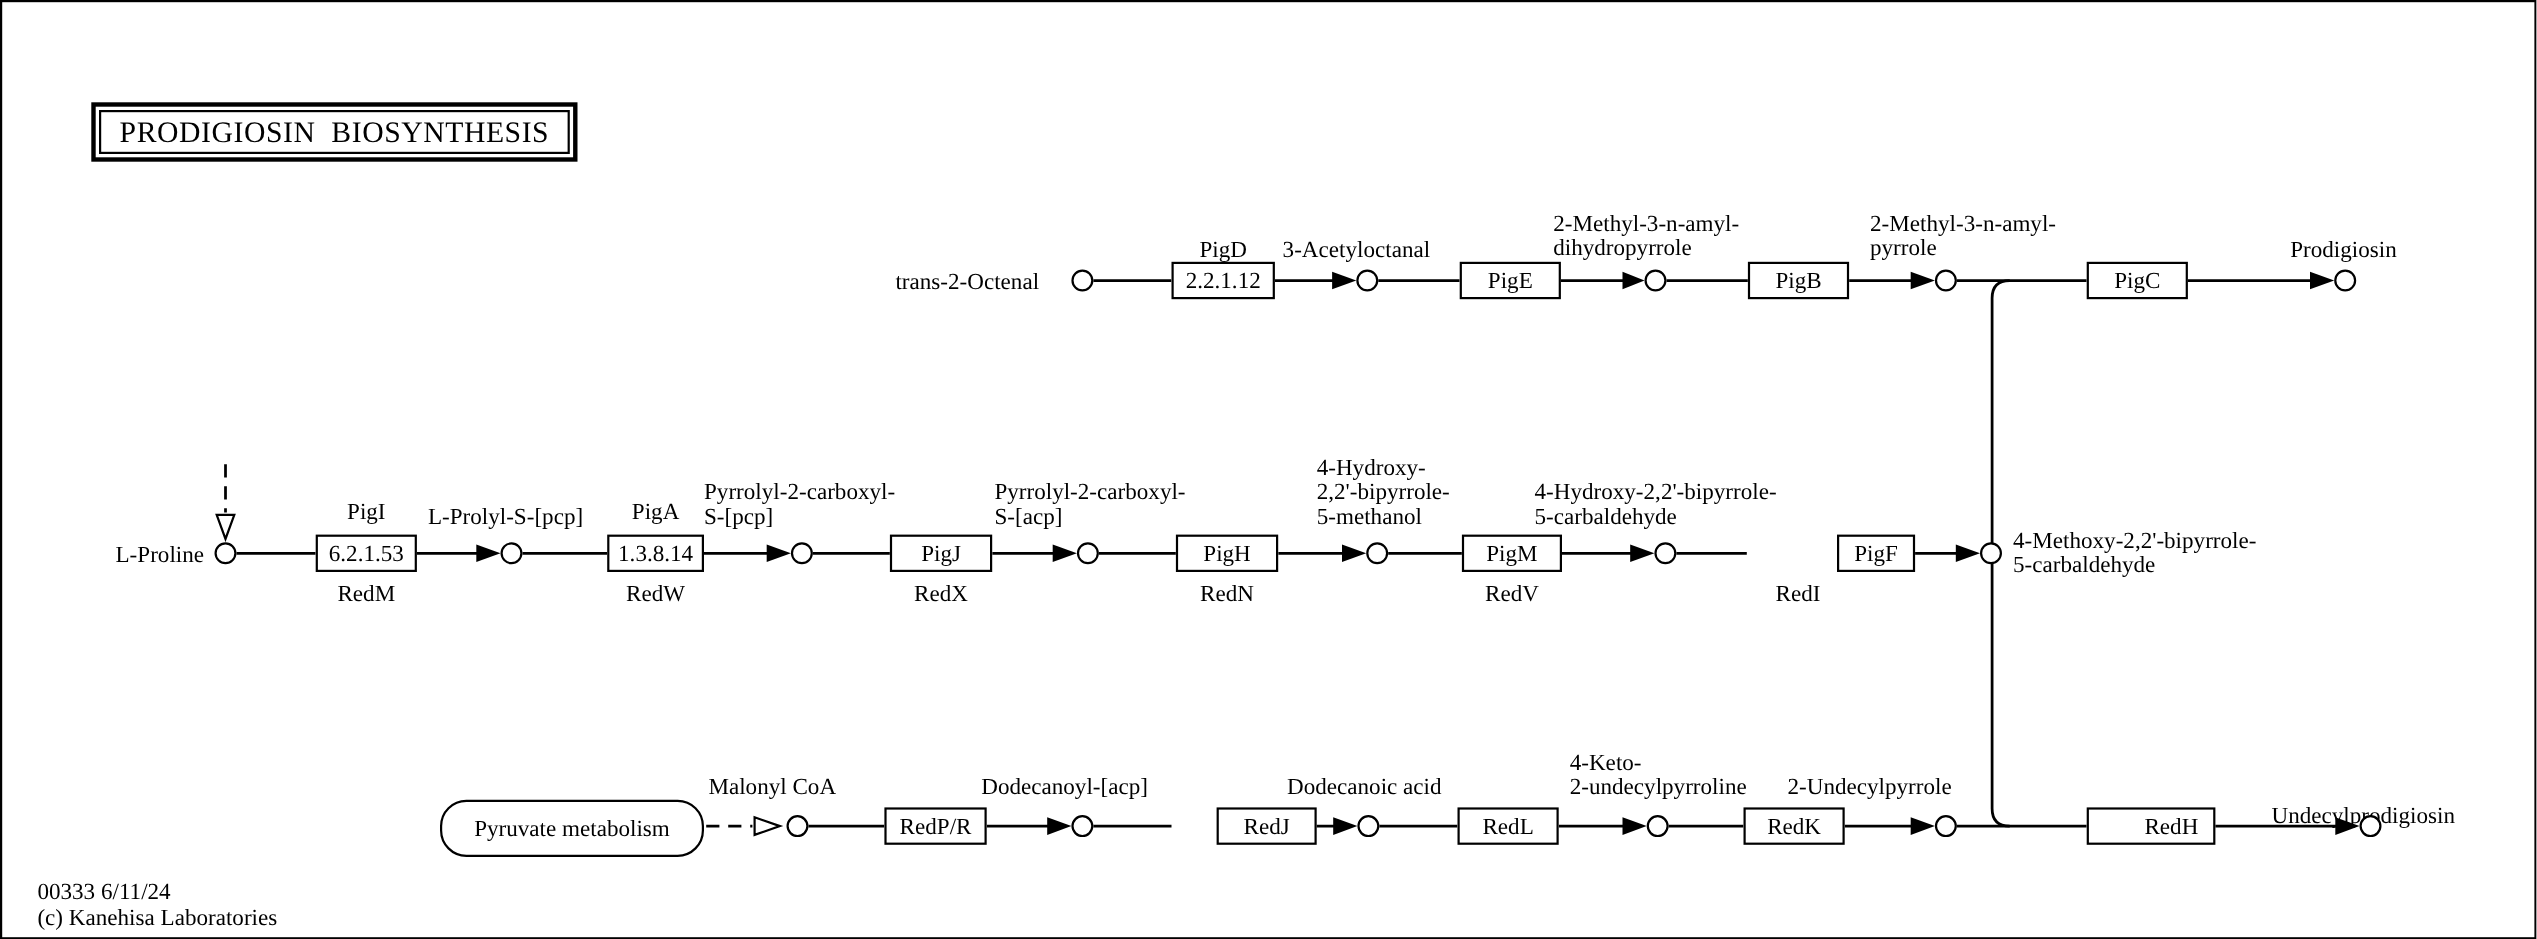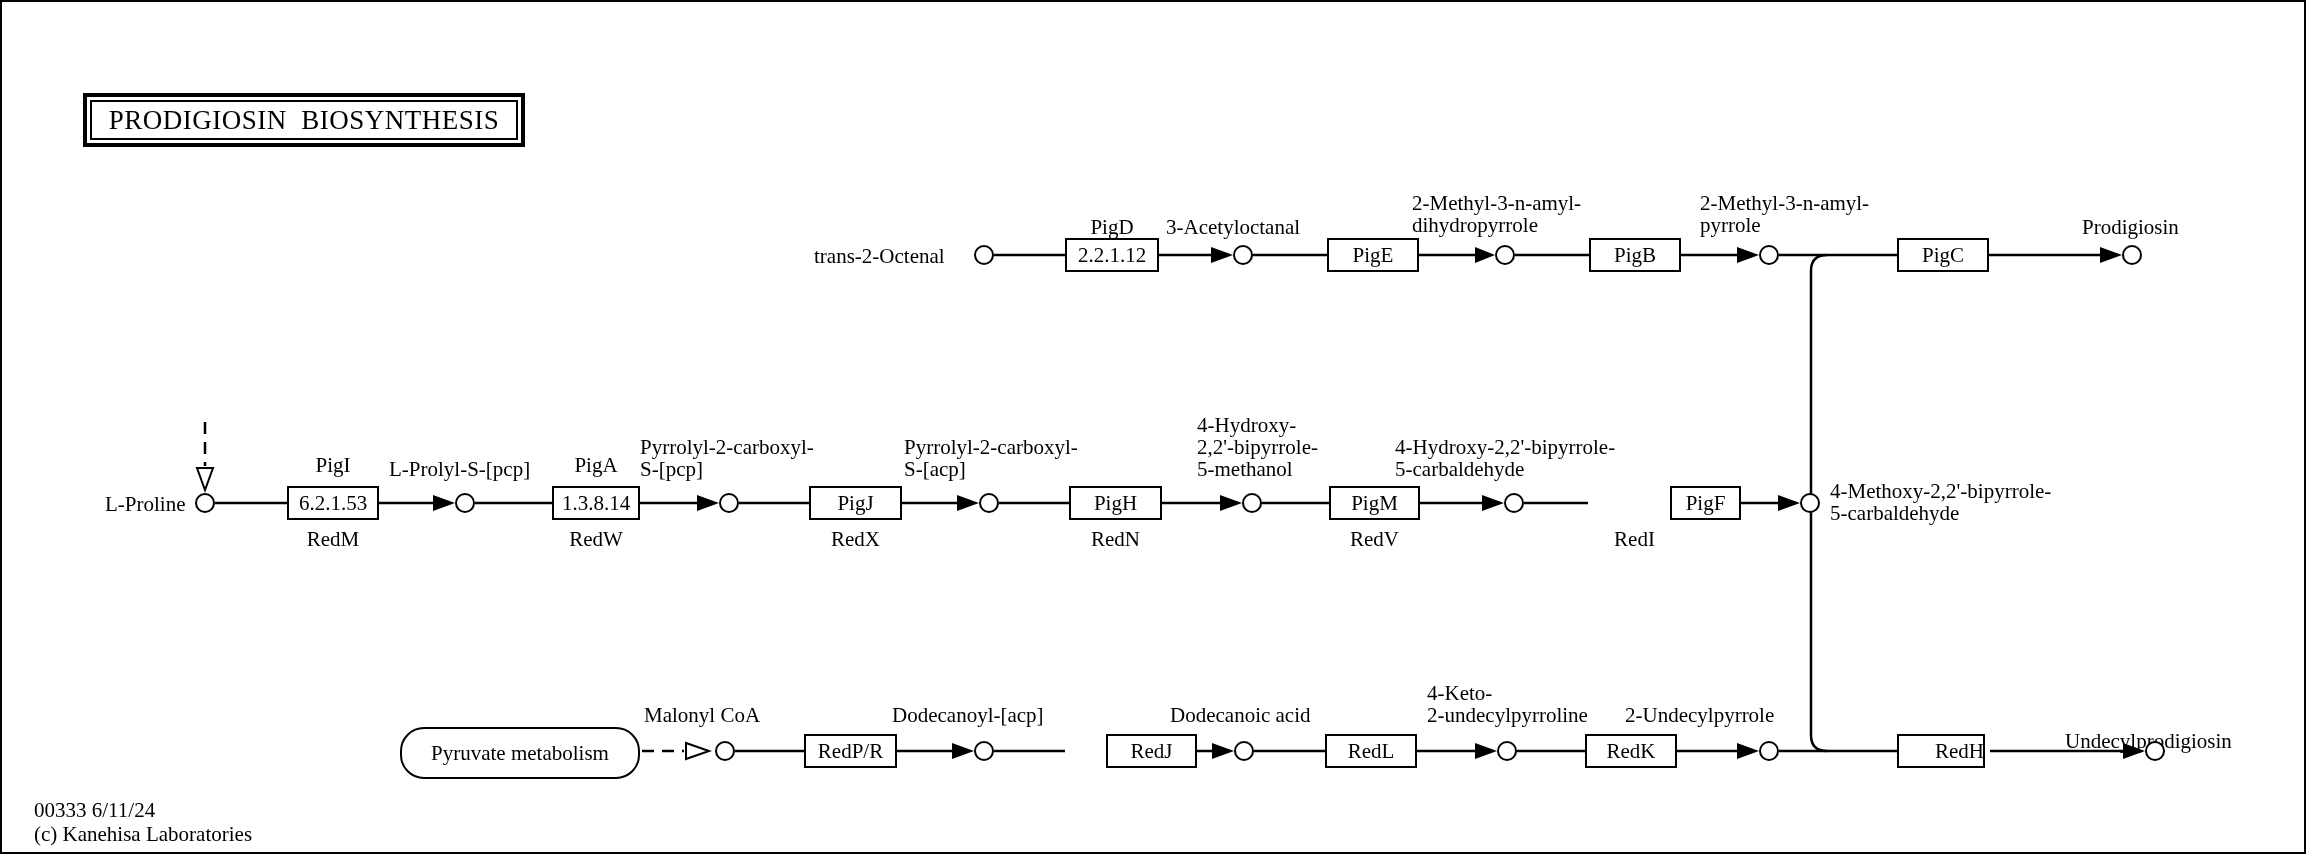--- a/index.html
+++ b/index.html
@@ -157,21 +157,21 @@
     </div>
   <div class="ebox" style="left:1063px; top:732px; width:91px; height:34px;margin-left:41px;">
       <span>RedJ</span>
     </div>
   <div class="ebox" style="left:1323px; top:732px; width:92px; height:34px;">
       <span>RedL</span>
     </div>
   <div class="ebox" style="left:1583px; top:732px; width:92px; height:34px;">
       <span>RedK</span>
     </div>
-  <div class="ebox" style="left:1895px; top:732px; width:88px; height:34px;padding-left:37px;">
+  <div class="ebox" style="left:1895px; top:732px; width:117px; height:34px;padding-left:37px;">
       <span>RedH</span>
     </div>
 
   <div class="lbl center" style="left:1063px; top:214px; width:94px;">PigD</div>
   <div class="lbl center" style="left:285px; top:452px; width:92px;">PigI</div>
   <div class="lbl center" style="left:550px; top:452px; width:88px;">PigA</div>
   <div class="lbl center" style="left:285px; top:526px; width:92px;">RedM</div>
   <div class="lbl center" style="left:550px; top:526px; width:88px;">RedW</div>
   <div class="lbl center" style="left:807px; top:526px; width:93px;">RedX</div>
   <div class="lbl center" style="left:1067px; top:526px; width:93px;">RedN</div>

